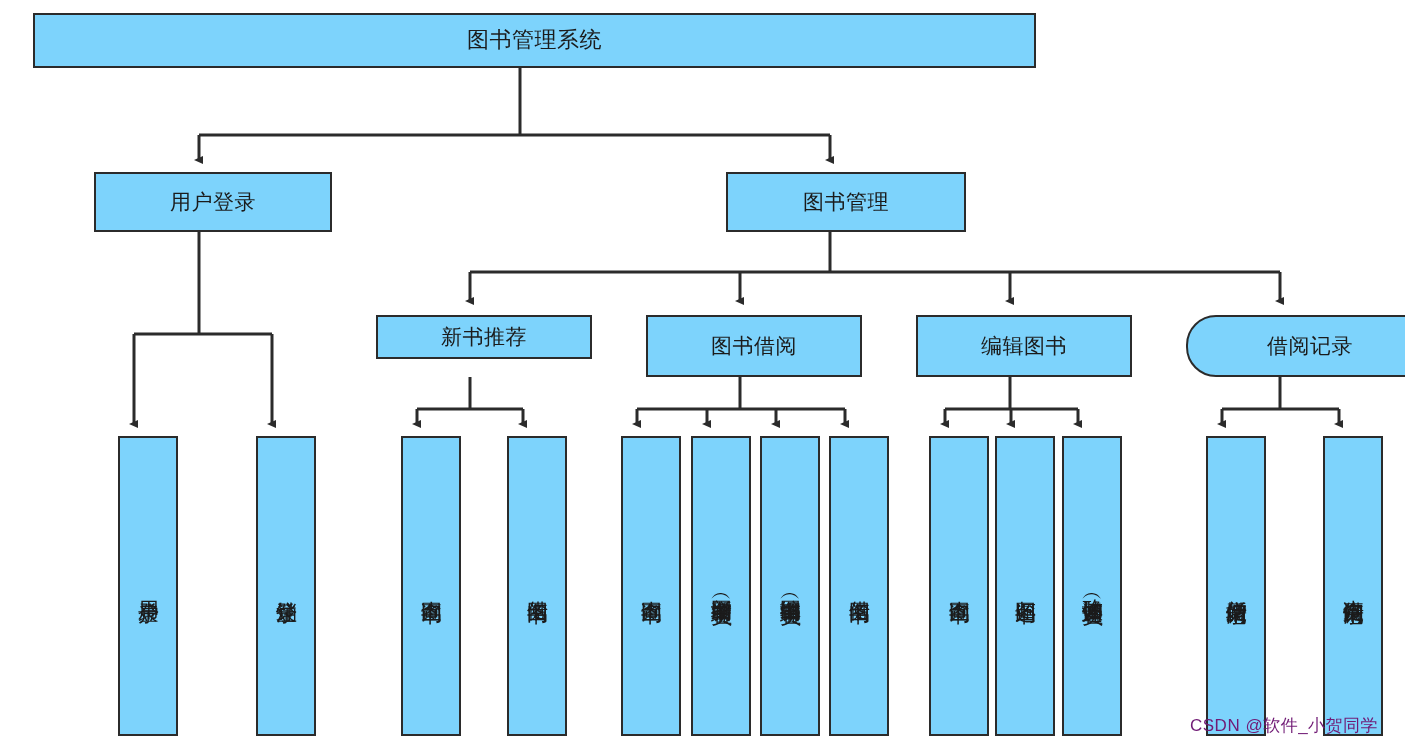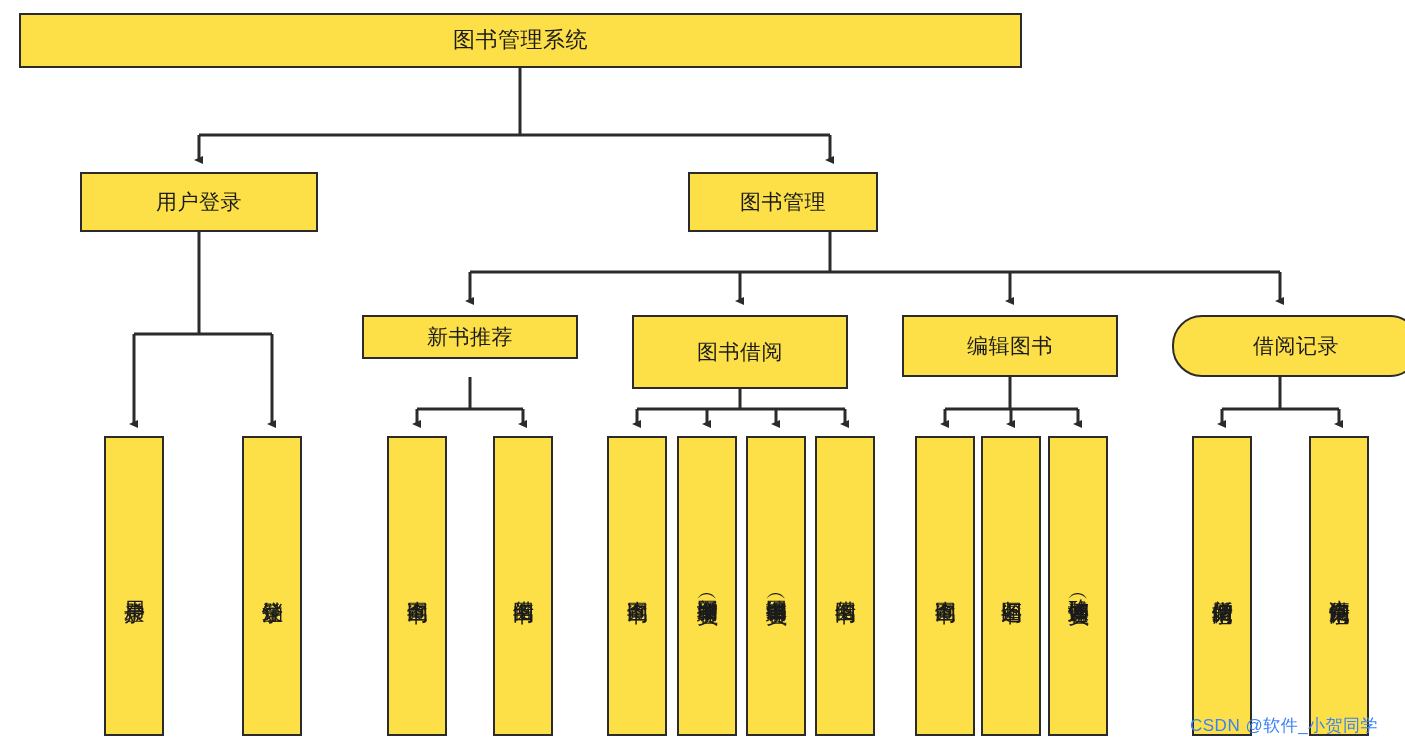--- a/index.html
+++ b/index.html
@@ -21,25 +21,26 @@
     position: absolute;
     left: 0;
     top: 0;
     width: 1405px;
     height: 747px;
   }
   .node {
     position: absolute;
     box-sizing: border-box;
     border: 2.5px solid #2b2b2b;
-    background: #fde047;
+    background: #7dd3fc;
     display: flex;
     align-items: center;
     justify-content: center;
     color: #1b1b1b;
+    margin-left: 14px;
   }
   .node .label {
     display: block;
     text-align: center;
     white-space: nowrap;
   }
   .node.horizontal .label {
     font-size: 21px;
     letter-spacing: 0.5px;
     line-height: 1.1;
@@ -57,21 +58,21 @@
     font-size: 21px;
     line-height: 1.18;
     letter-spacing: 1px;
     max-height: 100%;
   }
   .watermark {
     position: absolute;
     left: 1190px;
     top: 714px;
     font-size: 17px;
-    color: #3b82f6;
+    color: #701a75;
     white-space: nowrap;
     letter-spacing: 0.5px;
   }
 </style>
 </head>
 <body>
 
 <div id="canvas">
 
   <svg id="edges" viewBox="0 0 1405 747" xmlns="http://www.w3.org/2000/svg">
@@ -127,28 +128,28 @@
     </g>
   </svg>
 
   <div class="node horizontal root" style="left:19px;top:13px;width:1003px;height:55px;">
     <span class="label">图书管理系统</span>
   </div>
 
   <div class="node horizontal" style="left:80px;top:172px;width:238px;height:60px;">
     <span class="label">用户登录</span>
   </div>
-  <div class="node horizontal" style="left:688px;top:172px;width:190px;height:60px;">
+  <div class="node horizontal" style="left:712px;top:172px;width:240px;height:60px;">
     <span class="label">图书管理</span>
   </div>
 
   <div class="node horizontal" style="left:362px;top:315px;width:216px;height:44px;">
     <span class="label">新书推荐</span>
   </div>
-  <div class="node horizontal" style="left:632px;top:315px;width:216px;height:74px;">
+  <div class="node horizontal" style="left:632px;top:315px;width:216px;height:62px;">
     <span class="label">图书借阅</span>
   </div>
   <div class="node horizontal" style="left:902px;top:315px;width:216px;height:62px;">
     <span class="label">编辑图书</span>
   </div>
   <div class="node horizontal" style="left:1172px;top:315px;width:248px;height:62px;border-radius:30px;">
     <span class="label">借阅记录</span>
   </div>
 
   <div class="node vertical" style="left:104px;top:436px;width:60px;height:300px;">

